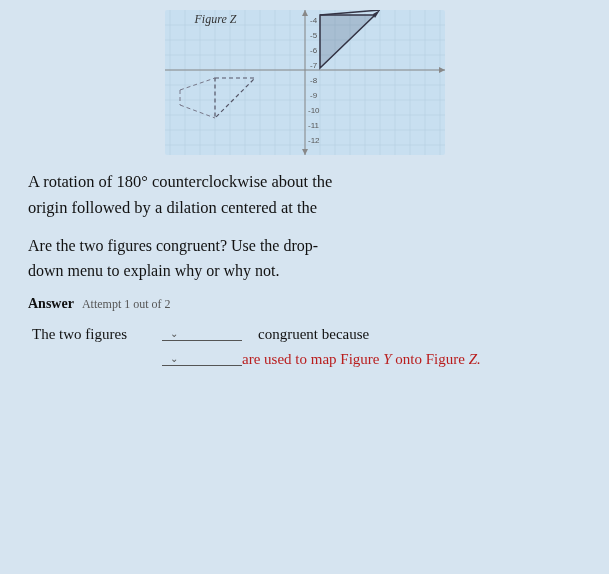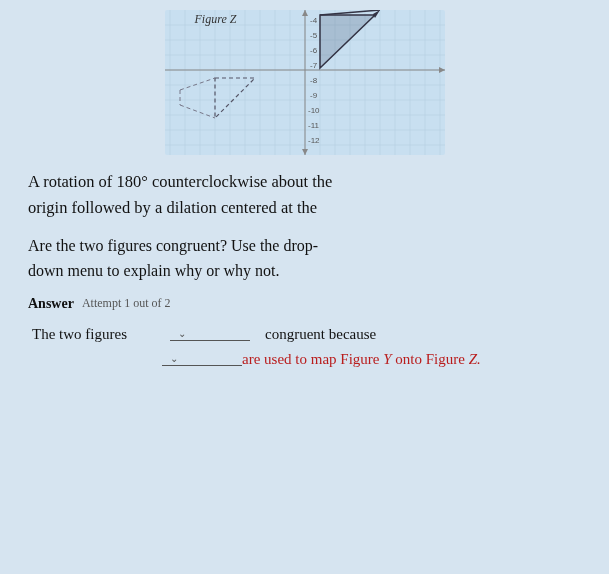--- a/index.html
+++ b/index.html
@@ -67,21 +67,21 @@
     .question-text {
       font-size: 16px;
       line-height: 1.55;
       color: #111;
       margin-bottom: 12px;
       font-family: Georgia, serif;
     }
 
     .answer-row {
       display: flex;
-      align-items: center;
+      align-items: flex-end;
       gap: 8px;
       margin-bottom: 14px;
     }
 
     .answer-label {
       font-size: 14px;
       font-weight: bold;
       color: #111;
       font-family: Georgia, serif;
     }
@@ -92,21 +92,21 @@
       font-family: Georgia, serif;
     }
 
     .response-area {
       padding: 0 0 0 4px;
     }
 
     .response-row1 {
       display: flex;
       align-items: center;
-      gap: 8px;
+      gap: 0;
       margin-bottom: 8px;
     }
 
     .response-row2 {
       display: flex;
       align-items: center;
       gap: 0;
       padding-left: 130px;
     }
 
@@ -139,21 +139,21 @@
 
     .chevron {
       font-size: 10px;
       color: #555;
     }
 
     .congruent-text {
       font-size: 15px;
       color: #111;
       font-family: Georgia, serif;
-      margin-left: 7px;
+      margin-left: 16px;
     }
 
     .are-used-text {
       font-size: 15px;
       color: #b91c1c;
       font-family: Georgia, serif;
     }
 
     .italic-text {
       font-style: italic;

